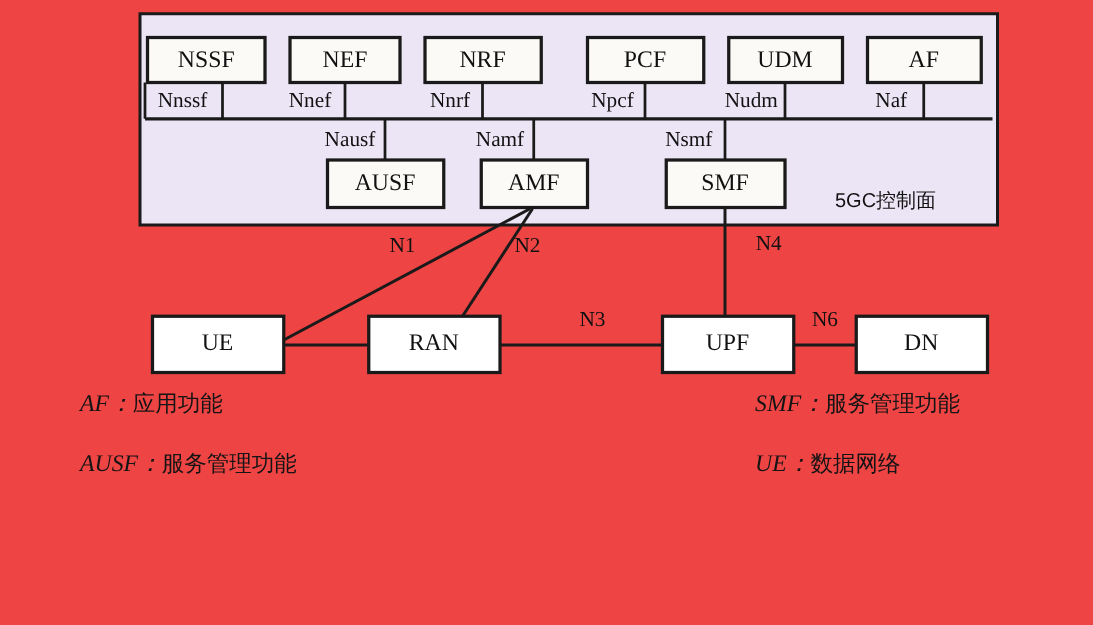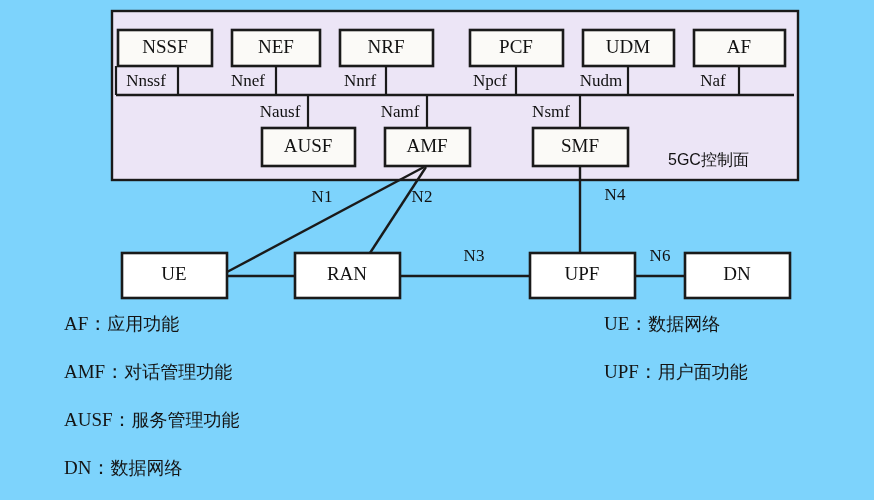--- a/index.html
+++ b/index.html
@@ -11,21 +11,21 @@
     width: 874px;
     height: 500px;
     overflow: hidden;
     font-family: "Liberation Serif", "DejaVu Serif", serif;
     color: #111111;
   }
   #page {
     position: relative;
     width: 874px;
     height: 500px;
-    background: #7dd3fc;
+    background: #ef4444;
   }
   svg.diagram {
     position: absolute;
     left: 0;
     top: 0;
     width: 874px;
     height: 500px;
     display: block;
   }
   .panel-rect {
@@ -101,20 +101,21 @@
   .legend-item {
     height: 48px;
     line-height: 48px;
     white-space: nowrap;
     font-size: 19px;
     color: #141414;
     font-family: "Liberation Serif", "DejaVu Serif", serif;
   }
   .legend-item .abbr {
     font-family: "Liberation Serif", "DejaVu Serif", serif;
+    font-style: italic;
   }
   .legend-item .desc {
     font-family: Liberation Mono, monospace;
     font-size: 18px;
   }
 </style>
 </head>
 <body>
 
 <div id="page">
@@ -204,35 +205,29 @@
 
   </svg>
 
   <div class="legend">
 
     <div class="legend-col c1">
       <div class="legend-item">
         <span class="abbr">AF：</span><span class="desc">应用功能</span>
       </div>
       <div class="legend-item">
-        <span class="abbr">AMF：</span><span class="desc">对话管理功能</span>
-      </div>
-      <div class="legend-item">
         <span class="abbr">AUSF：</span><span class="desc">服务管理功能</span>
       </div>
-      <div class="legend-item">
-        <span class="abbr">DN：</span><span class="desc">数据网络</span>
-      </div>
     </div>
 
 
     <div class="legend-col c3">
       <div class="legend-item">
+        <span class="abbr">SMF：</span><span class="desc">服务管理功能</span>
+      </div>
+      <div class="legend-item">
         <span class="abbr">UE：</span><span class="desc">数据网络</span>
       </div>
-      <div class="legend-item">
-        <span class="abbr">UPF：</span><span class="desc">用户面功能</span>
-      </div>
     </div>
 
   </div>
 
 </div>
 
 </body></html>

